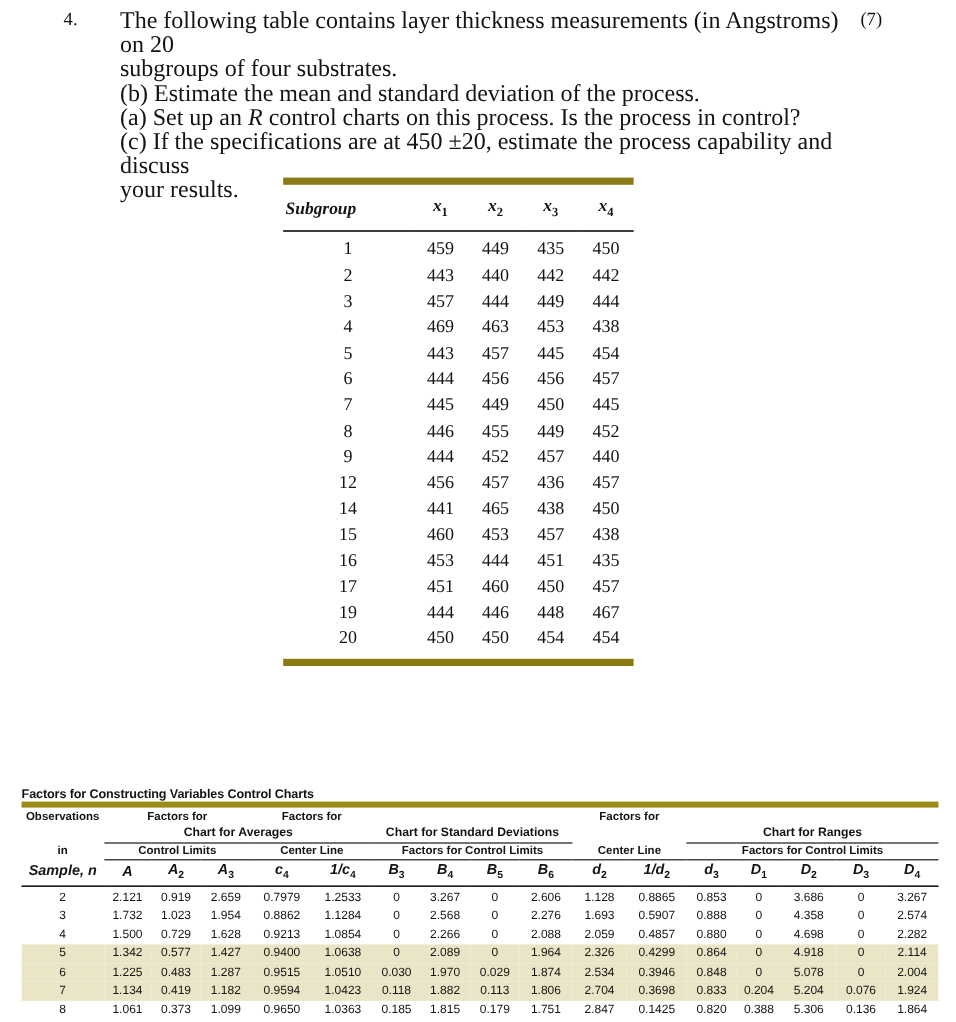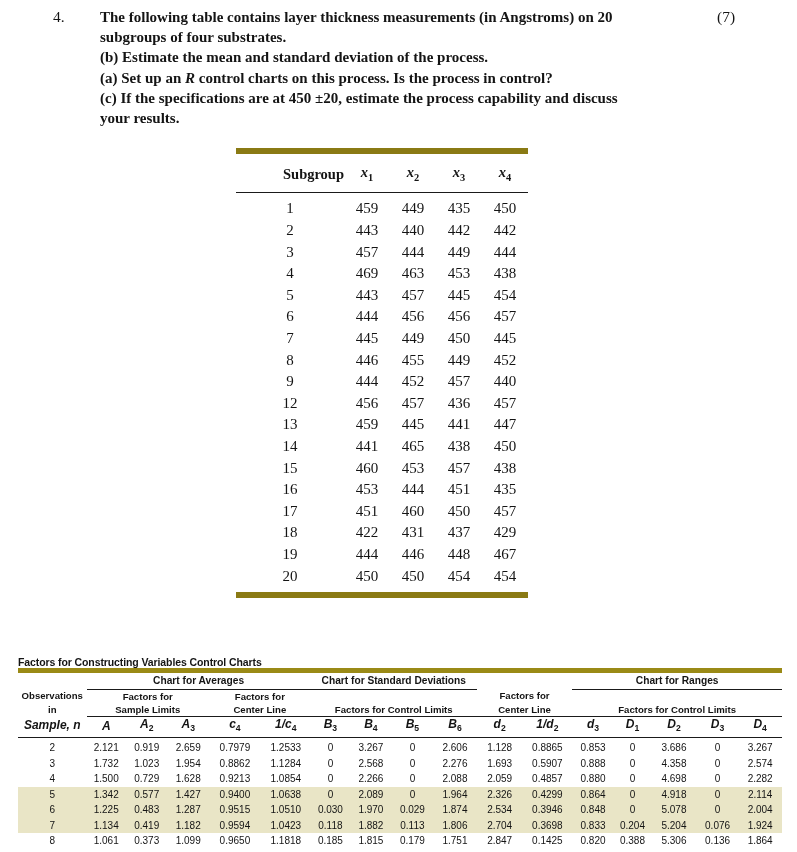--- a/index.html
+++ b/index.html
@@ -35,23 +35,22 @@
     position: absolute;
     left: 717px;
     top: 8px;
     font-size: 15.5px;
   }
   .q-body {
     position: absolute;
     left: 100px;
     top: 7px;
     width: 610px;
-    font-size: 15px;
+    font-size: 20px;
     line-height: 20.2px;
-    font-weight: bold;
   }
   .q-body p {
     margin: 0;
   }
   .q-body .ital {
     font-style: italic;
   }
 
   
   .data-table-wrap {
@@ -80,22 +79,23 @@
     text-align: center;
   }
   .dt thead th {
     font-weight: bold;
     font-size: 14.5px;
     padding-top: 8px;
     padding-bottom: 4px;
     border-bottom: 1.3px solid #1a1a1a;
   }
   .dt thead th.sg-head {
-    text-align: right;
+    text-align: left;
     padding-left: 2px;
+    font-style: italic;
   }
   .dt tbody tr:first-child td {
     padding-top: 5px;
   }
   .dt tbody tr:last-child td {
     padding-bottom: 3px;
     margin-top: 32px;
   }
   .dt col.c-sg { width: 108px; }
   .dt col.c-x  { width: 46px; }
@@ -288,27 +288,20 @@
           <td>440</td>
         </tr>
         <tr>
           <td>12</td>
           <td>456</td>
           <td>457</td>
           <td>436</td>
           <td>457</td>
         </tr>
         <tr>
-          <td>13</td>
-          <td>459</td>
-          <td>445</td>
-          <td>441</td>
-          <td>447</td>
-        </tr>
-        <tr>
           <td>14</td>
           <td>441</td>
           <td>465</td>
           <td>438</td>
           <td>450</td>
         </tr>
         <tr>
           <td>15</td>
           <td>460</td>
           <td>453</td>
@@ -321,27 +314,20 @@
           <td>444</td>
           <td>451</td>
           <td>435</td>
         </tr>
         <tr>
           <td>17</td>
           <td>451</td>
           <td>460</td>
           <td>450</td>
           <td>457</td>
-        </tr>
-        <tr>
-          <td>18</td>
-          <td>422</td>
-          <td>431</td>
-          <td>437</td>
-          <td>429</td>
         </tr>
         <tr>
           <td>19</td>
           <td>444</td>
           <td>446</td>
           <td>448</td>
           <td>467</td>
         </tr>
         <tr>
           <td>20</td>
@@ -373,37 +359,37 @@
       <col style="width:44px">
         <col style="width:48px">
       <col style="width:40px">
         <col style="width:36px">
         <col style="width:44px">
         <col style="width:40px">
         <col style="width:42px">
     </colgroup>
     <thead>
       <tr>
-        <th class="spacer-cell"></th>
-        <th class="grp-head" colspan="5">Chart for Averages</th>
-        <th class="grp-head" colspan="4">Chart for Standard Deviations</th>
-        <th class="spacer-cell" colspan="2"></th>
-        <th class="grp-head" colspan="5">Chart for Ranges</th>
-      </tr>
-      <tr>
         <th class="obs-label">Observations</th>
         <th class="sub-head" colspan="3">Factors for</th>
         <th class="sub-head" colspan="2">Factors for</th>
         <th class="sub-head" colspan="4"></th>
         <th class="sub-head" colspan="2">Factors for</th>
         <th class="sub-head" colspan="5"></th>
       </tr>
       <tr>
+        <th class="spacer-cell"></th>
+        <th class="grp-head" colspan="5">Chart for Averages</th>
+        <th class="grp-head" colspan="4">Chart for Standard Deviations</th>
+        <th class="spacer-cell" colspan="2"></th>
+        <th class="grp-head" colspan="5">Chart for Ranges</th>
+      </tr>
+      <tr>
         <th class="obs-label">in</th>
-        <th class="sub-head sub-head-underline" colspan="3">Sample Limits</th>
+        <th class="sub-head sub-head-underline" colspan="3">Control Limits</th>
         <th class="sub-head sub-head-underline" colspan="2">Center Line</th>
         <th class="sub-head sub-head-underline" colspan="4">Factors for Control Limits</th>
         <th class="sub-head sub-head-underline" colspan="2">Center Line</th>
         <th class="sub-head sub-head-underline" colspan="5">Factors for Control Limits</th>
       </tr>
       <tr class="sym-row" id="ft-sym-row">
         <th class="obs-label"><span>Sample, n</span></th>
       <th>A</th>
           <th>A<sub>2</sub></th>
           <th>A<sub>3</sub></th>
@@ -536,21 +522,21 @@
           <td>5.204</td>
           <td>0.076</td>
           <td>1.924</td>
         </tr>
         <tr>
           <td>8</td>
           <td>1.061</td>
           <td>0.373</td>
           <td>1.099</td>
           <td>0.9650</td>
-          <td>1.1818</td>
+          <td>1.0363</td>
           <td>0.185</td>
           <td>1.815</td>
           <td>0.179</td>
           <td>1.751</td>
           <td>2.847</td>
           <td>0.1425</td>
           <td>0.820</td>
           <td>0.388</td>
           <td>5.306</td>
           <td>0.136</td>

